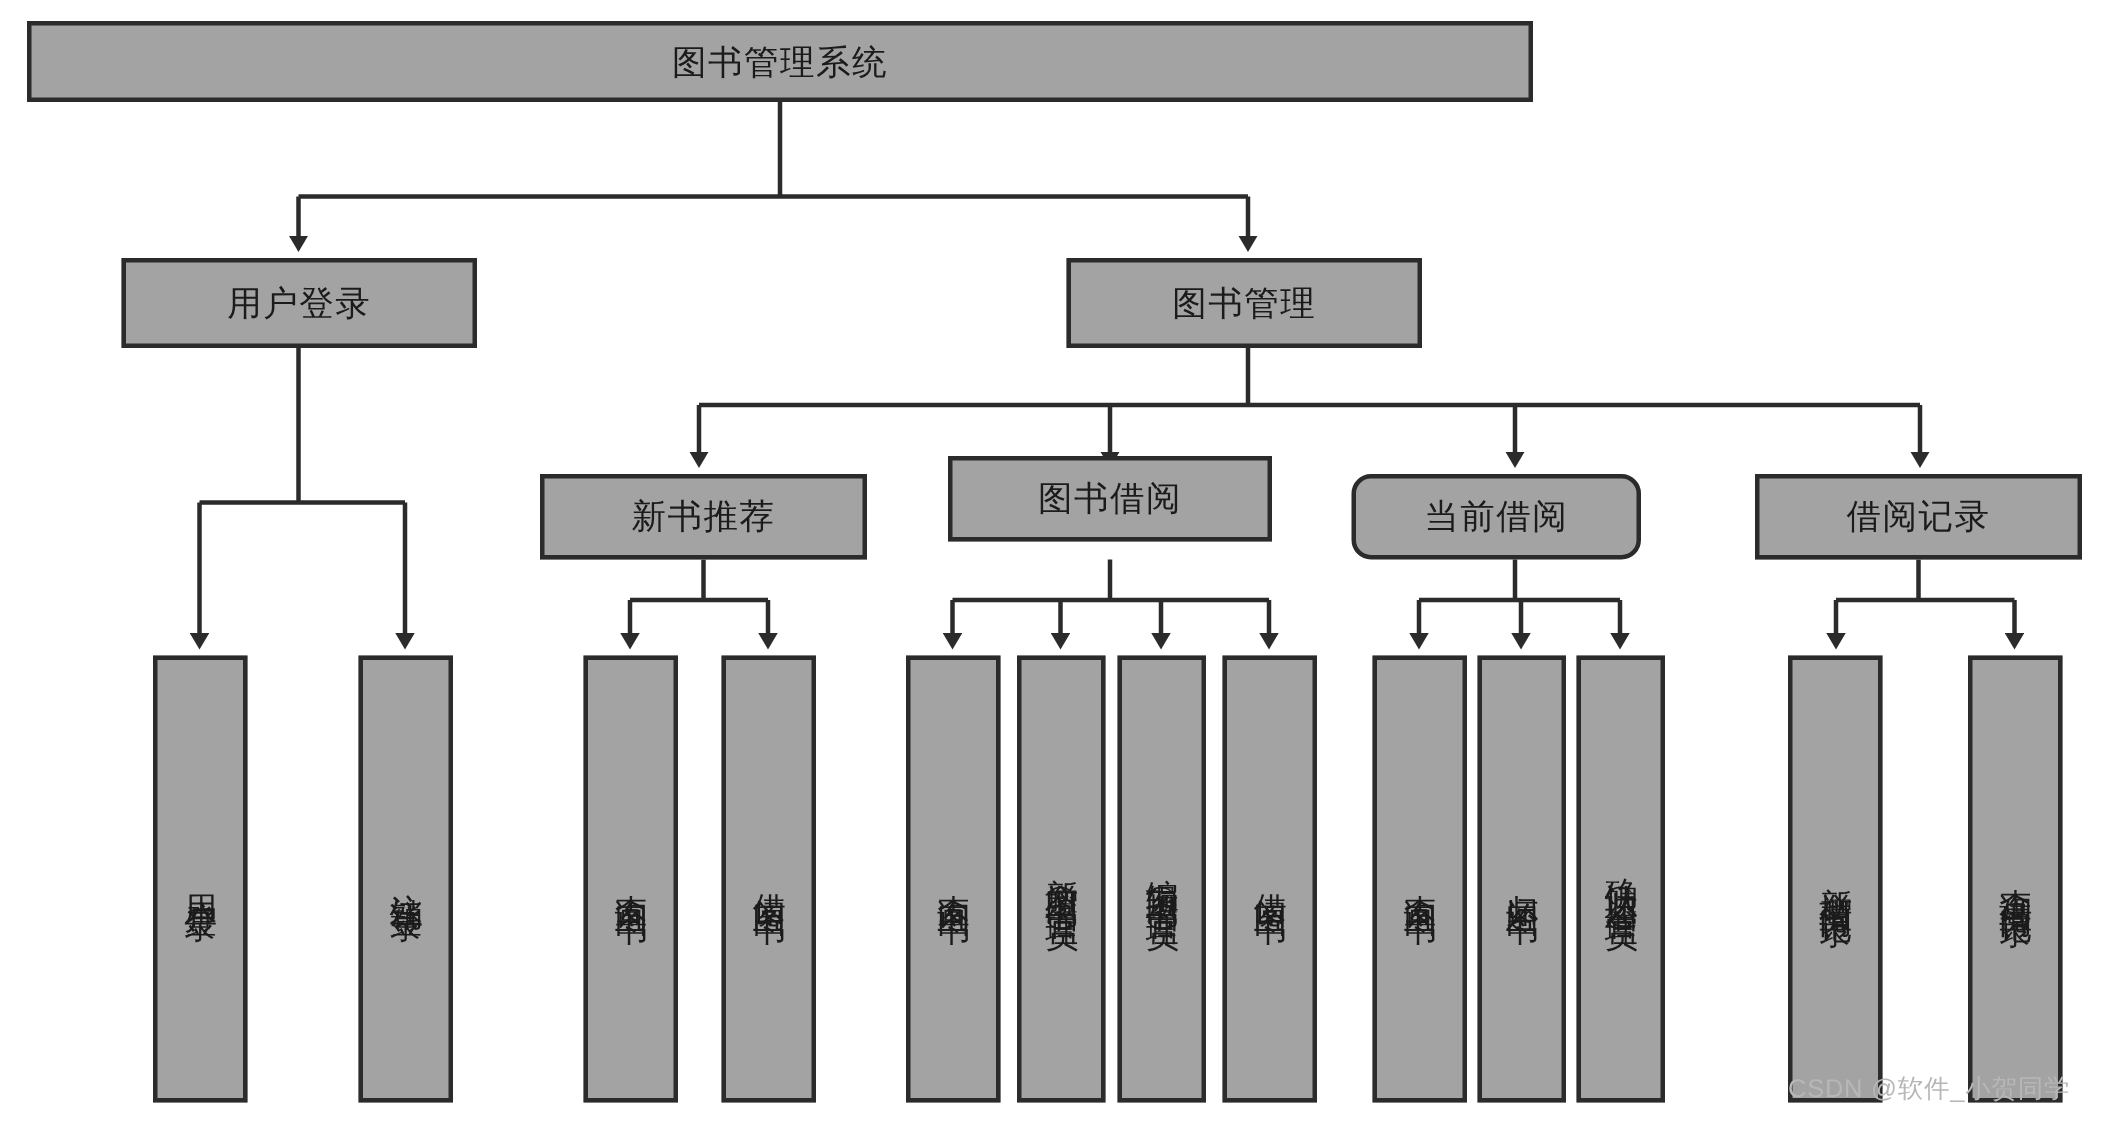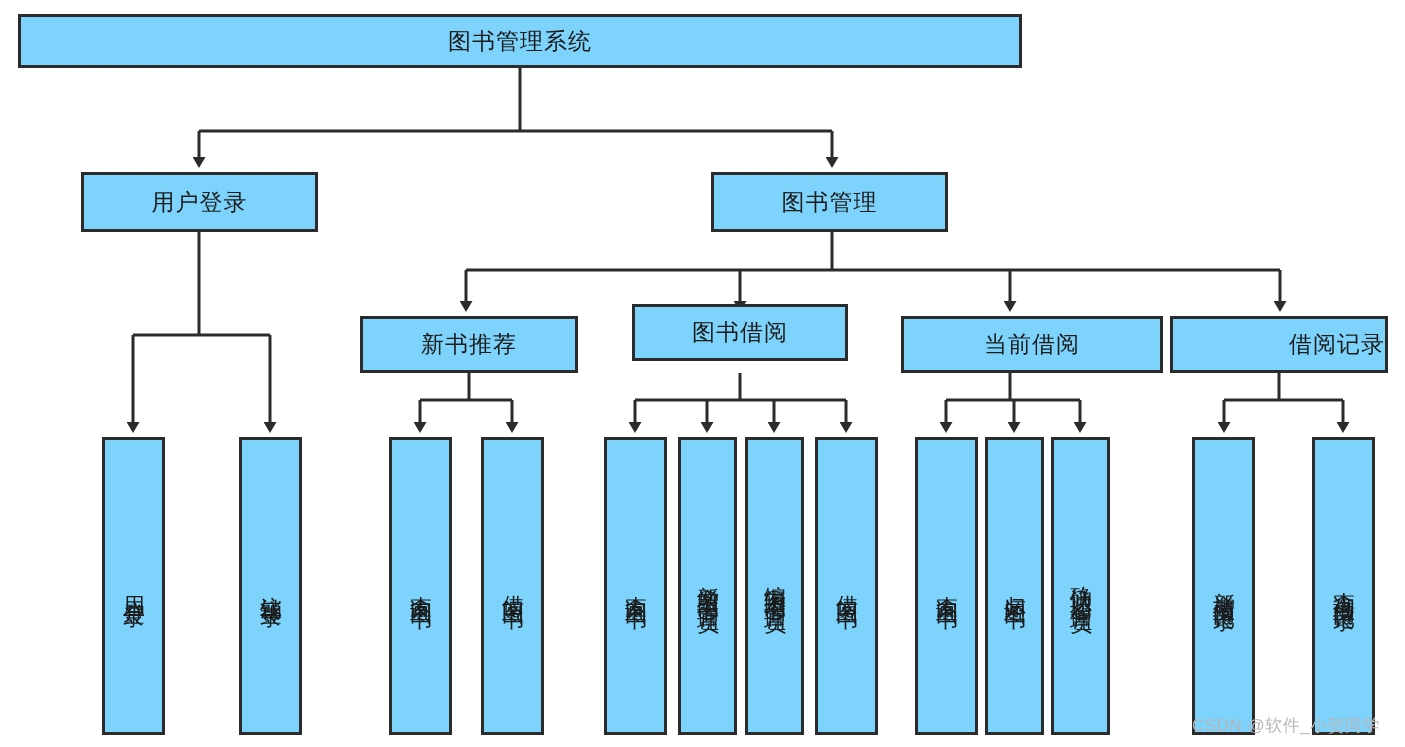--- a/index.html
+++ b/index.html
@@ -22,21 +22,21 @@
     left: 0;
     top: 0;
     width: 1405px;
     height: 747px;
     pointer-events: none;
   }
   .node {
     position: absolute;
     box-sizing: border-box;
     border: 3px solid #2b2b2b;
-    background: #7dd3fc;
+    background: #a3a3a3;
     display: flex;
     align-items: center;
     justify-content: center;
     color: #1b1b1b;
   }
   .node.h {
     
     font-size: 23px;
     letter-spacing: 1px;
   }
@@ -132,24 +132,24 @@
   <div class="node h" style="left:711px; top:172px; width:237px; height:60px;">
     <span class="htext">图书管理</span>
   </div>
 
   <div class="node h" style="left:360px; top:316px; width:218px; height:57px;">
     <span class="htext">新书推荐</span>
   </div>
   <div class="node h" style="left:632px; top:304px; width:216px; height:57px;">
     <span class="htext">图书借阅</span>
   </div>
-  <div class="node h" style="left:901px; top:316px; width:262px; height:57px;">
+  <div class="node h" style="left:901px; top:316px; width:193px; height:57px;border-radius:13px;">
     <span class="htext">当前借阅</span>
   </div>
-  <div class="node h" style="left:1170px; top:316px; width:218px; height:57px;justify-content:flex-end;">
+  <div class="node h" style="left:1170px; top:316px; width:218px; height:57px;">
     <span class="htext">借阅记录</span>
   </div>
 
   <div class="node v" style="left:102px; top:437px; width:63px; height:298px;">
     <span class="vtext">用户登录</span>
   </div>
   <div class="node v" style="left:239px; top:437px; width:63px; height:298px;">
     <span class="vtext">注销登录</span>
   </div>
 

